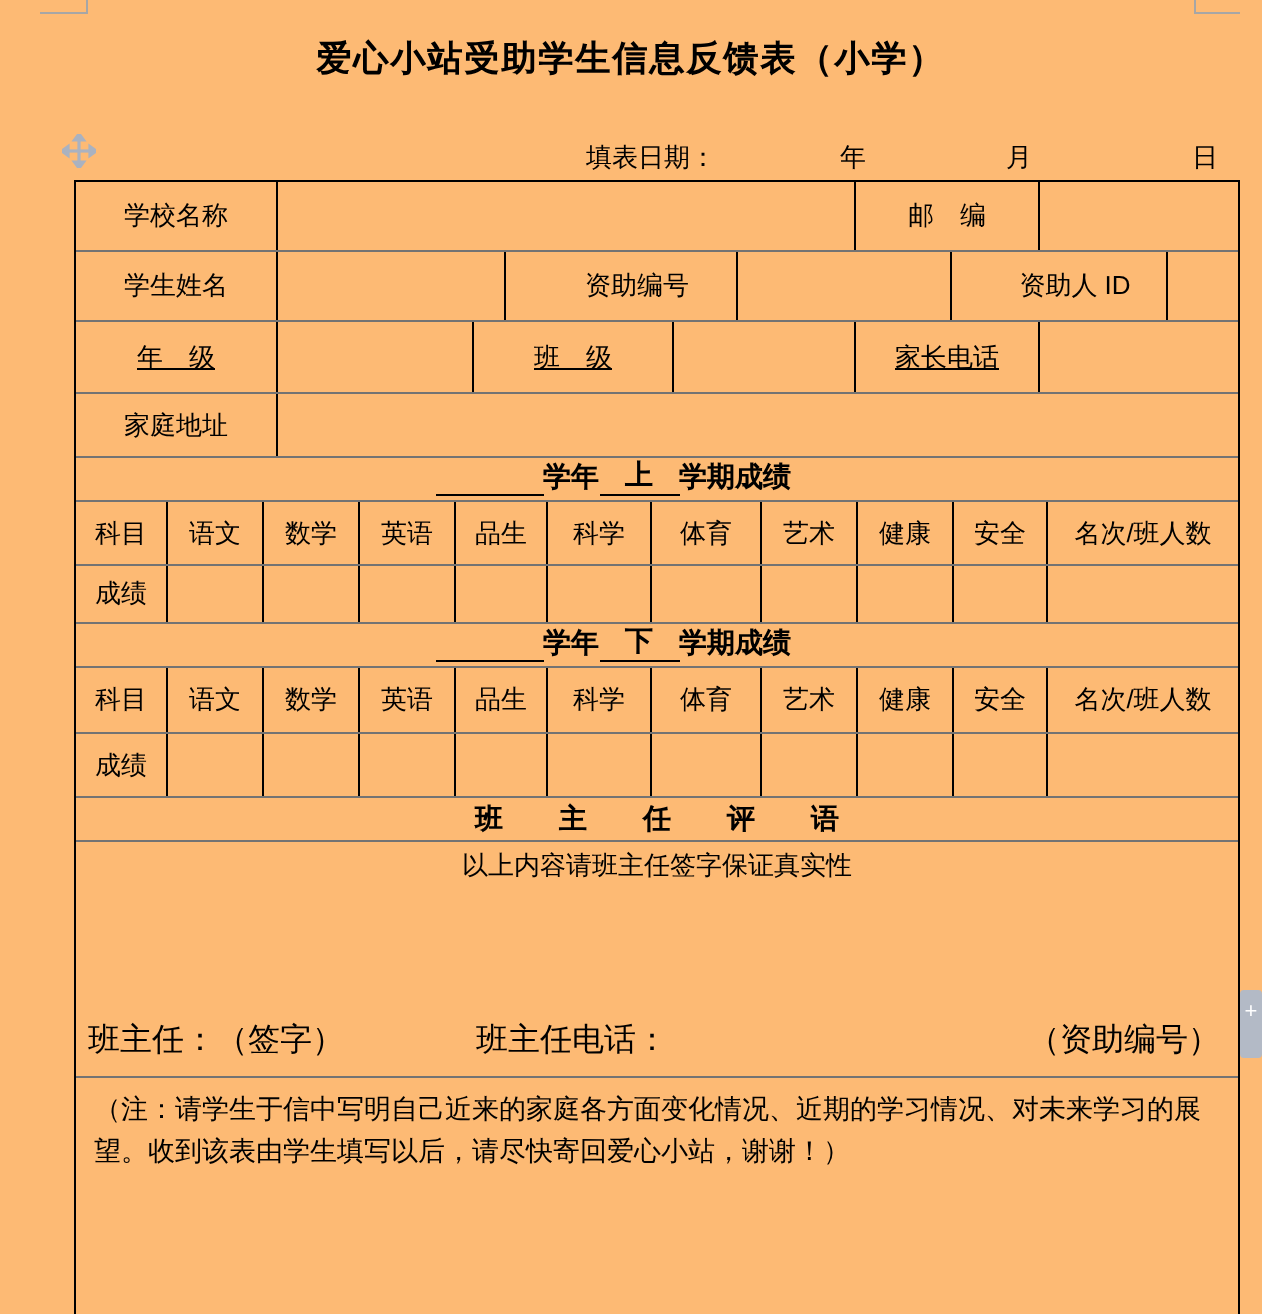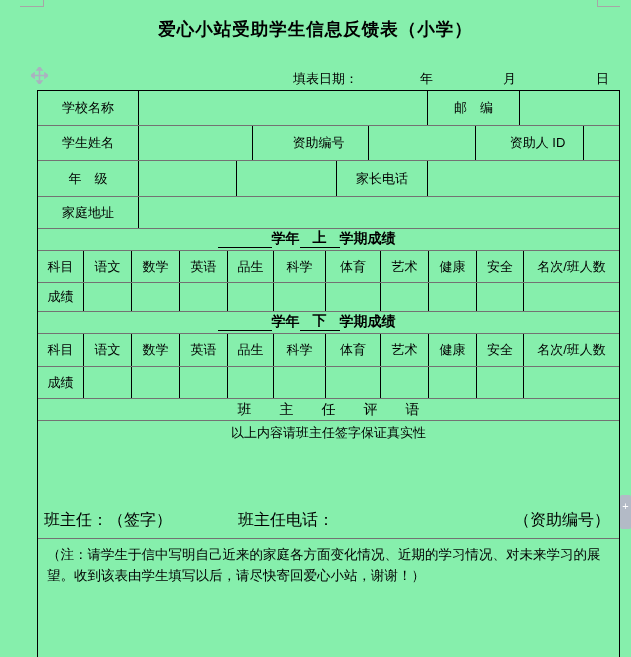--- a/index.html
+++ b/index.html
@@ -1,17 +1,17 @@
 <!DOCTYPE html>
 <html><head>
 <meta charset="utf-8">
 <style>
   * { margin:0; padding:0; box-sizing:border-box; }
   body { background:#fff; font-family:"Liberation Sans","DejaVu Sans",sans-serif; color:#000; }
-  #canvas { position:relative; width:631px; height:657px; background:#86efac; overflow:hidden; }
+  #canvas { position:relative; width:631px; height:657px; background:#fdba74; overflow:hidden; }
 
   
   .crop-tl { position:absolute; left:20px; top:0; width:24px; height:7px;
              border-bottom:1.5px solid #a6a6a6; border-right:1.5px solid #a6a6a6; }
   .crop-tr { position:absolute; left:597px; top:0; width:23px; height:7px;
              border-bottom:1.5px solid #a6a6a6; border-left:1.5px solid #a6a6a6; }
 
   .doc-title { position:absolute; top:17px; left:0; width:631px; text-align:center;
                font-size:17.5px; font-weight:bold; letter-spacing:1px; }
 
@@ -33,36 +33,36 @@
   
   .doc-table { position:absolute; left:37px; top:90px; width:583px;
                border:1px solid #000; border-bottom:none; font-size:13px; }
   .row { display:grid; border-bottom:1px solid #737373; }
   .row:last-child { border-bottom:none; }
   .cell { border-right:1px solid #000; display:flex; align-items:center; justify-content:center;
           text-align:center; overflow:hidden; }
   .cell:last-child { border-right:none; }
 
   .r-info  { grid-template-columns:101px 98px 100px 91px 92px 1fr; }
-  .r-info1 { height:35px; } .r-info2 { height:35px;gap:16px; } .r-info3 { height:36px; } .r-info4 { height:32px; }
+  .r-info1 { height:35px; } .r-info2 { height:35px;gap:16px; } .r-info3 { height:36px;text-decoration:underline; } .r-info4 { height:32px; }
   .span3 { grid-column:span 3; }
   .span5 { grid-column:span 5; }
 
   .r-sem { grid-template-columns:1fr; height:22px; }
   .sem-title { display:flex; align-items:flex-end; justify-content:center; font-weight:bold;
                font-size:14px; padding-bottom:2px; transform:translateX(-22px); }
   .blank-line { display:inline-block; width:54px; border-bottom:1.5px solid #000; height:13px; }
   .term-blank { display:inline-block; border-bottom:1.5px solid #000; padding:0 13px; }
 
   .r-subj { grid-template-columns:46px 48px 48px 48px 46px 52px 55px 48px 48px 47px 1fr; }
   .r-subjh1 { height:32px; } .r-score1 { height:29px; }
   .r-subjh2 { height:33px; } .r-score2 { height:32px; }
 
   .r-tch { grid-template-columns:1fr; height:22px; }
-  .tch-title { font-weight:normal; font-size:14px; }
+  .tch-title { font-weight:bold; font-size:14px; }
 
   .r-comment { grid-template-columns:1fr; height:118px; }
   .comment-cell { position:relative; border-right:none; display:block; }
   .comment-note { text-align:center; padding-top:3px; font-size:13px;font-family:Liberation Mono, monospace; }
   .sig-row { position:absolute; left:0; right:0; bottom:7px; height:17px; font-size:16px; }
   .sig-row span { position:absolute; bottom:0; }
   .sig-sign  { left:6px; }
   .sig-phone { left:200px; }
   .sig-seal  { right:9px; }
 
@@ -116,20 +116,21 @@
       <div class="cell"></div>
       <div class="cell">资助编号</div>
       <div class="cell"></div>
       <div class="cell">资助人 ID</div>
       <div class="cell"></div>
     </div>
 
     <div class="row r-info r-info3">
       <div class="cell">年　级</div>
       <div class="cell"></div>
+      <div class="cell">班　级</div>
       <div class="cell"></div>
       <div class="cell">家长电话</div>
       <div class="cell"></div>
     </div>
 
     <div class="row r-info r-info4">
       <div class="cell">家庭地址</div>
       <div class="cell span5"></div>
     </div>
 

